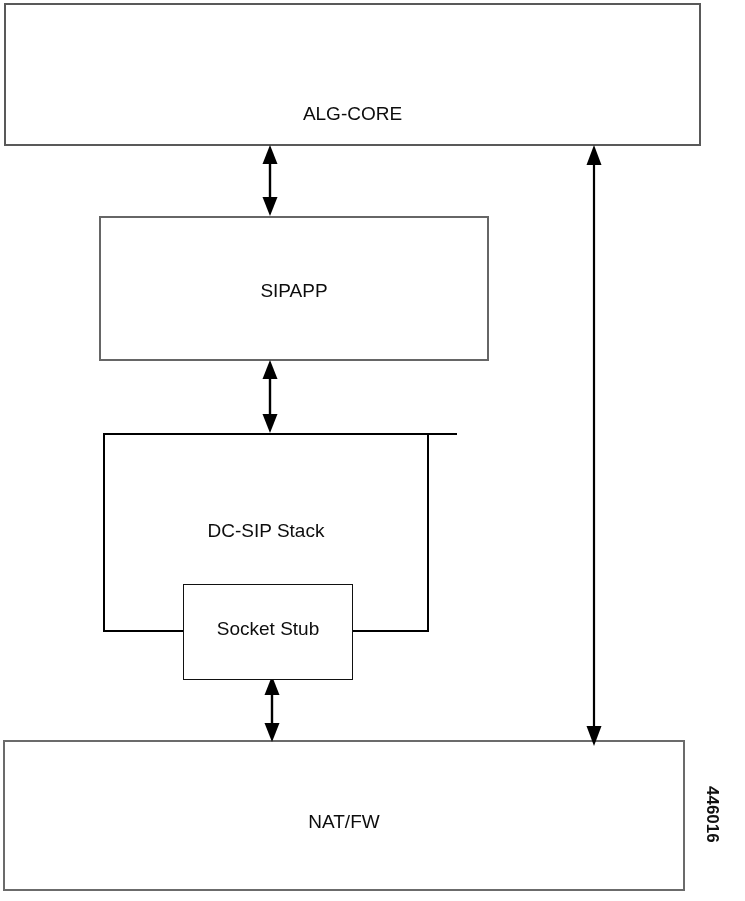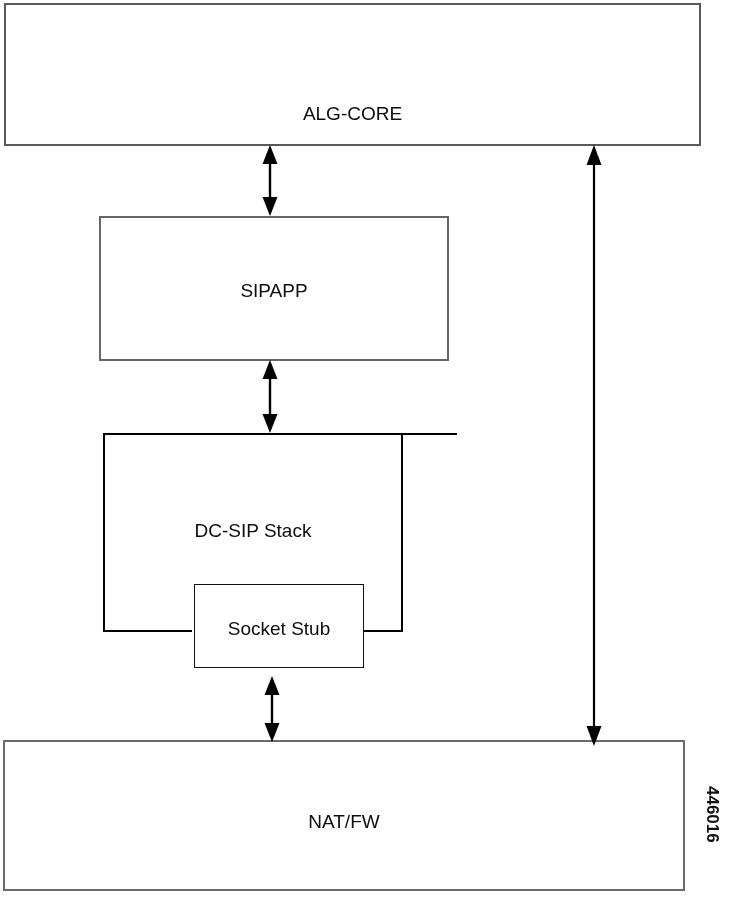--- a/index.html
+++ b/index.html
@@ -44,34 +44,34 @@
   #node-alg-core .node-label {
     top: 57px;
     font-size: 19px;
     margin-top: 41px;
   }
 
   
   #node-sipapp {
     left: 99px;
     top: 216px;
-    width: 350px;
+    width: 390px;
     height: 145px;
     border: 2px solid #666666;
   }
   #node-sipapp .node-label {
     top: 62px;
     font-size: 19px;
   }
 
   
   #node-dcsip {
     left: 103px;
     top: 433px;
-    width: 300px;
+    width: 326px;
     height: 199px;
   }
   
   #node-dcsip .edge-left {
     position: absolute;
     left: 0; top: 0;
     width: 2px; height: 199px;
     background: #000000;
   }
   
@@ -102,24 +102,24 @@
     width: 96px; height: 2px;
     background: #000000;
   }
   #node-dcsip .node-label {
     top: 87px;
     font-size: 19px;
   }
 
   
   #node-socket-stub {
-    left: 194px;
+    left: 183px;
     top: 584px;
     width: 170px;
-    height: 84px;
+    height: 96px;
     border: 1.5px solid #111111;
     z-index: 5;
   }
   #node-socket-stub .node-label {
     top: 33px;
     font-size: 19px;
   }
 
   
   #node-natfw {

